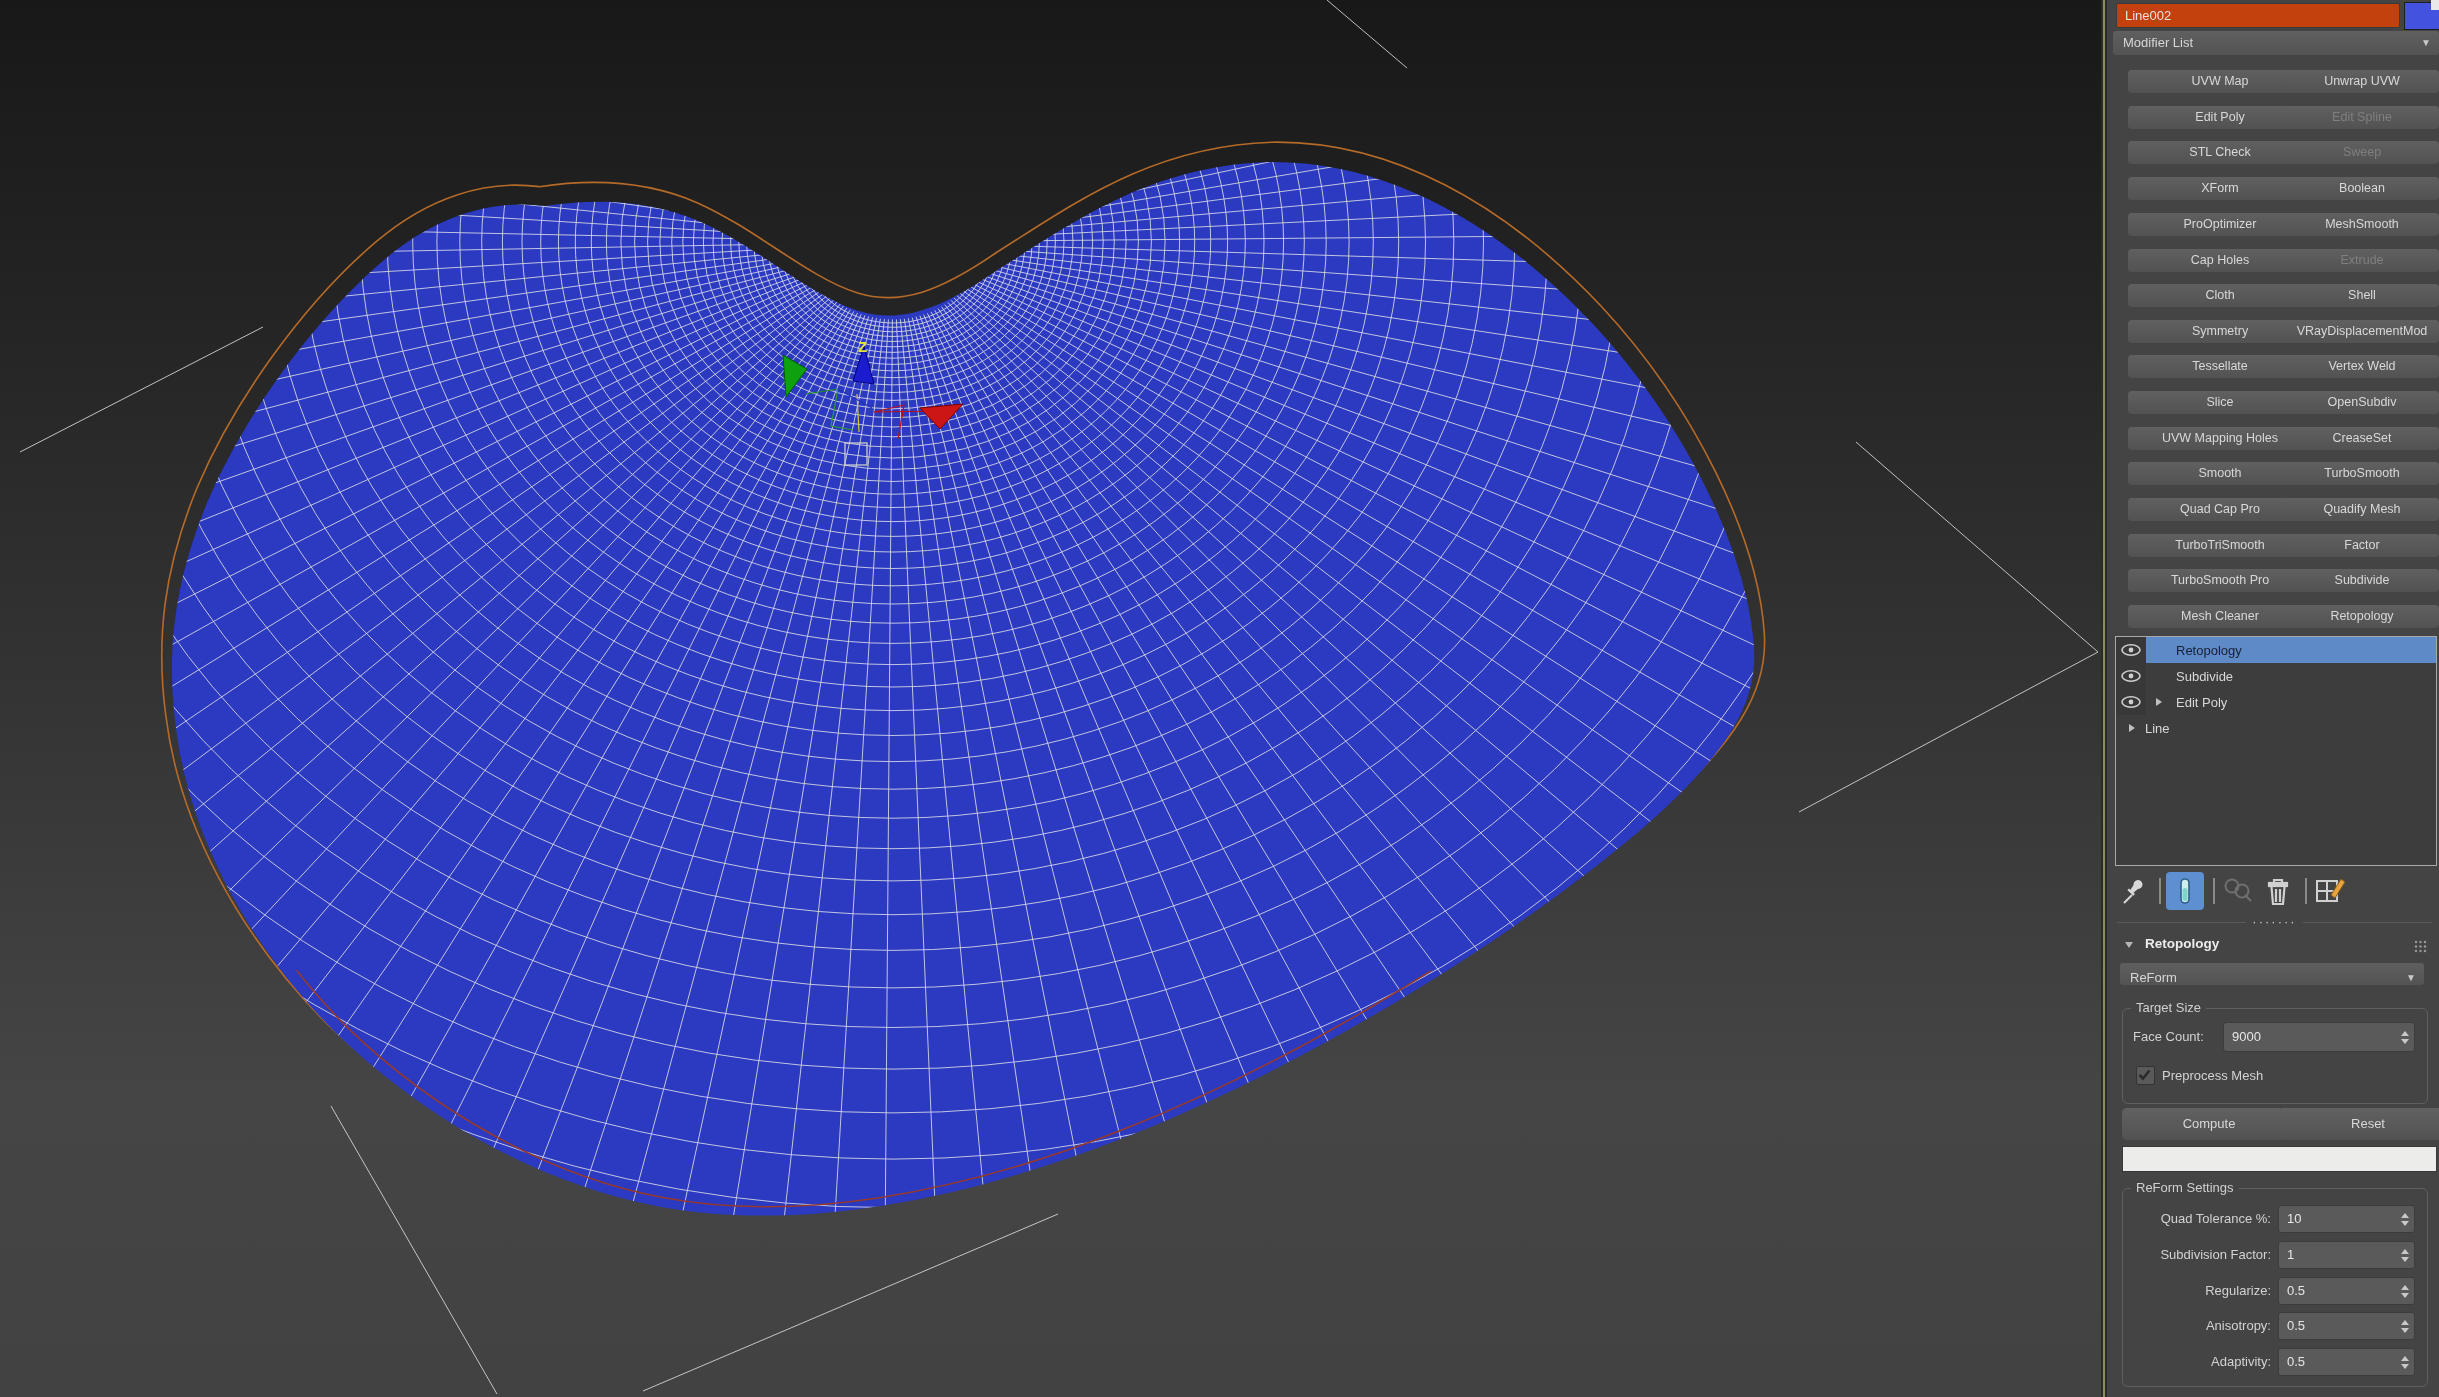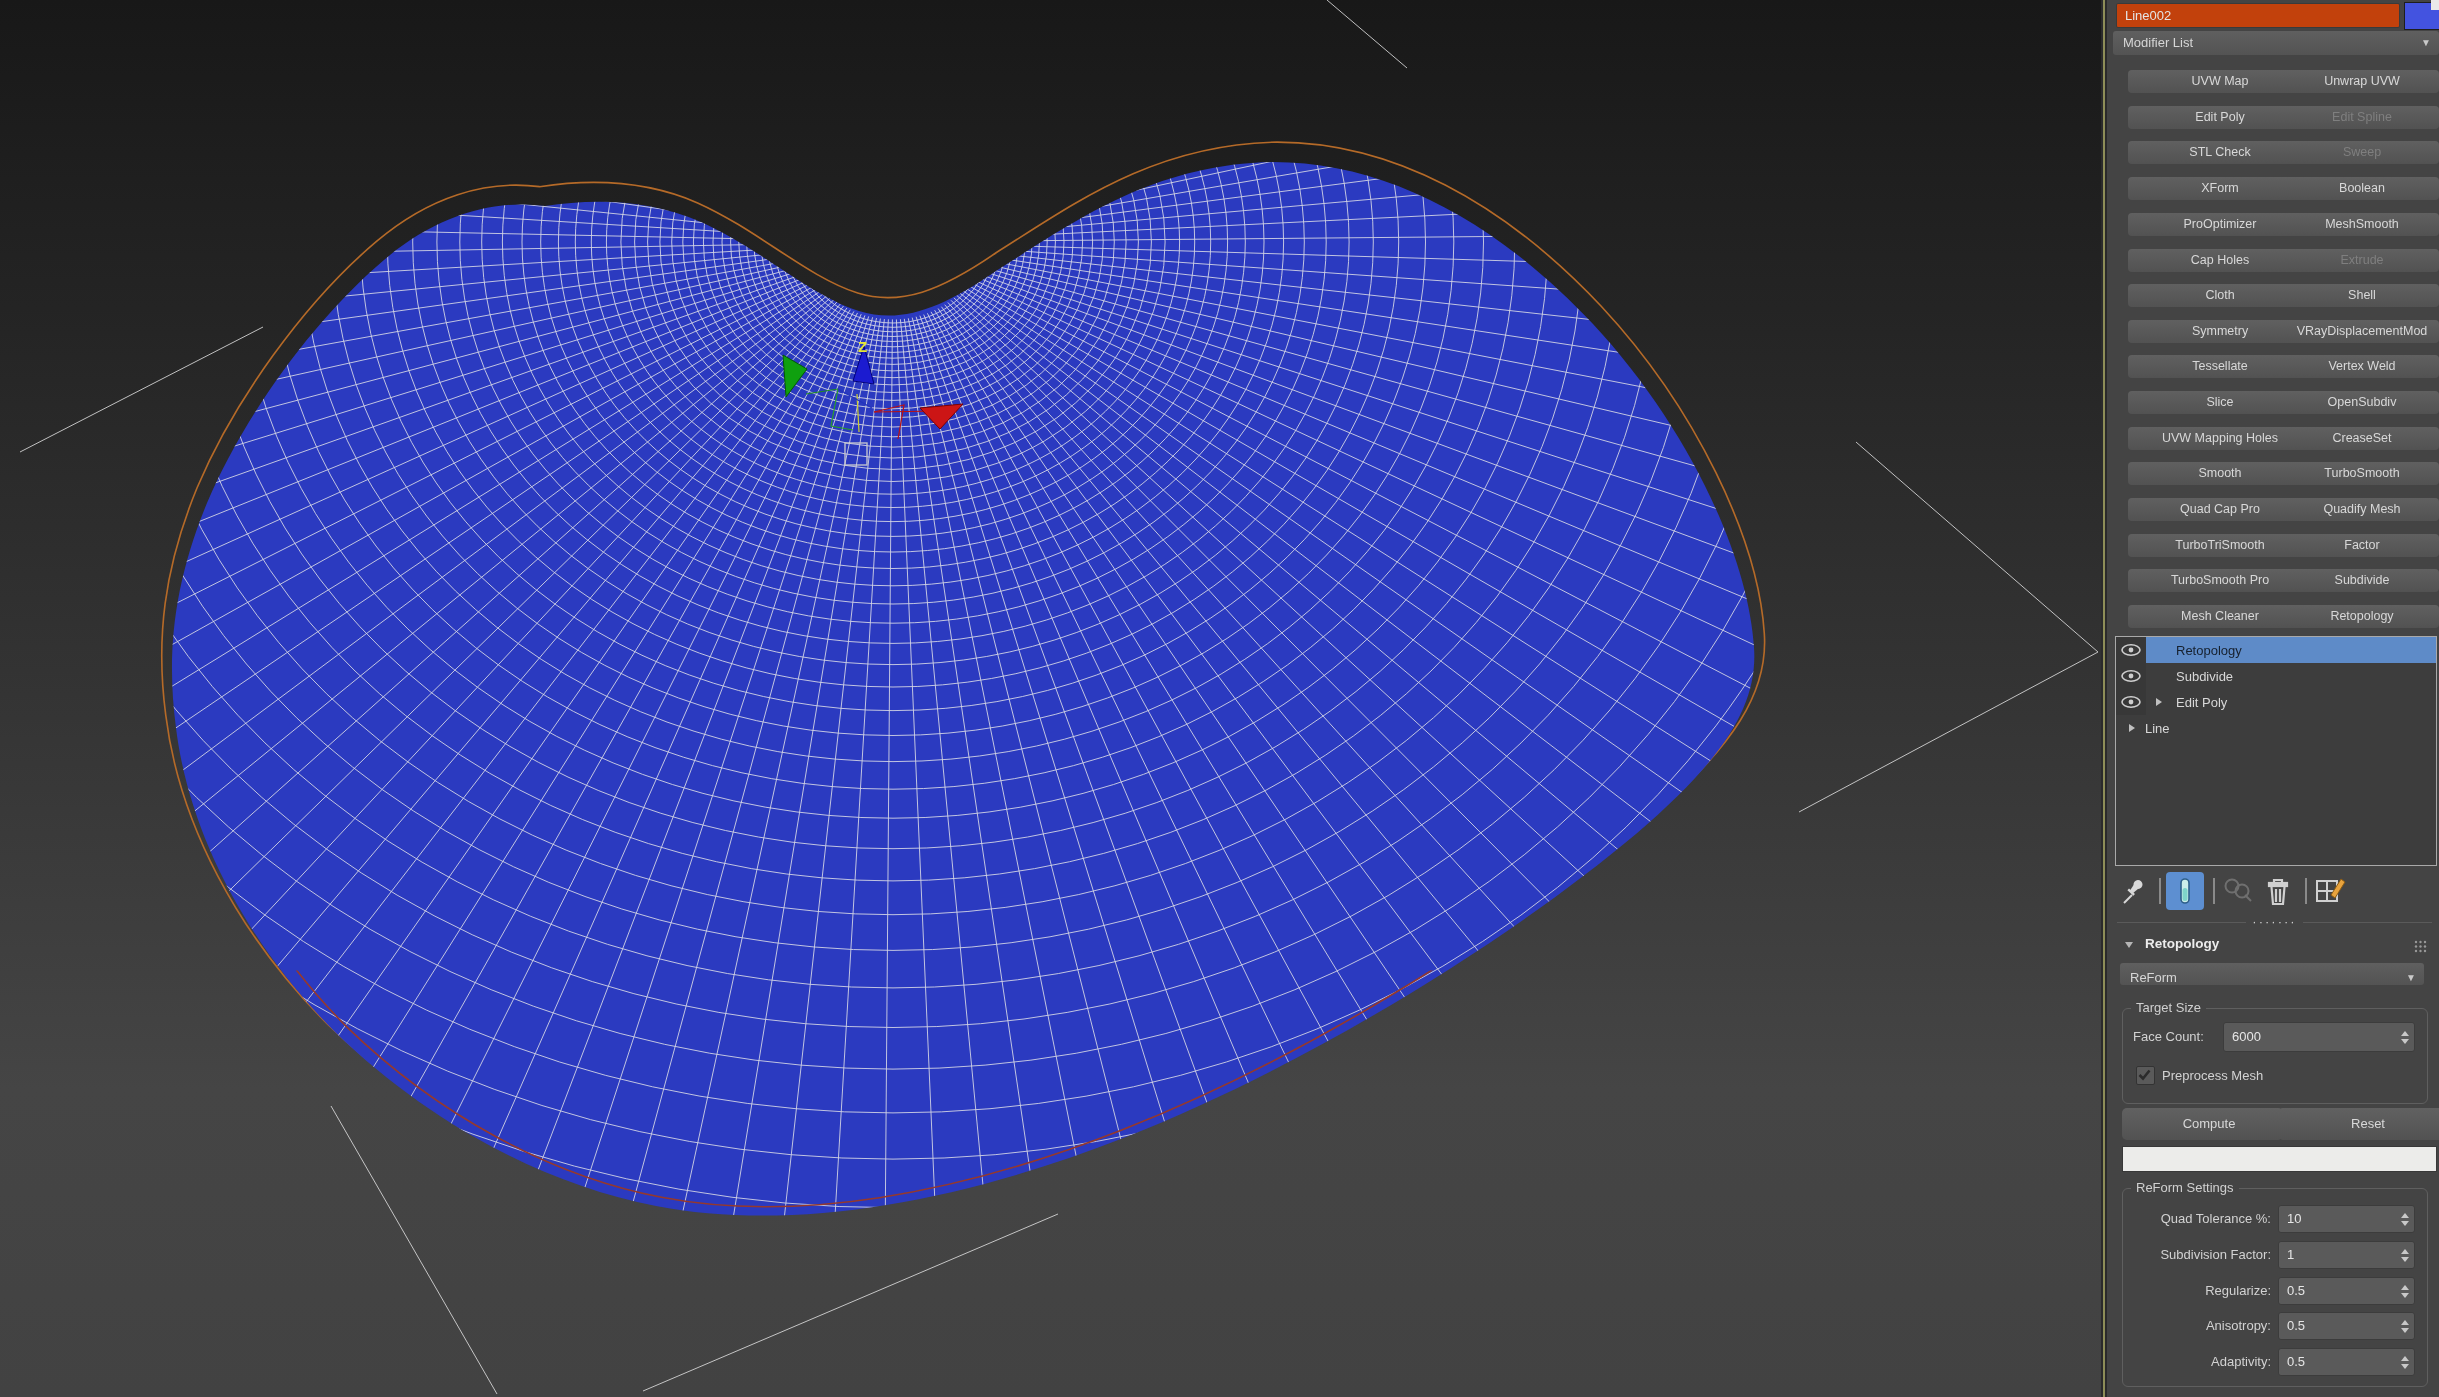--- a/index.html
+++ b/index.html
@@ -417,21 +417,21 @@
 
   <div class="dd abs" style="left:13px;top:963px;width:304px;height:22px;line-height:30px;">
     <span>ReForm</span>
     <span class="arr" style="line-height:30px">▼</span>
   </div>
 
   <div class="group" style="left:15px;top:1008px;width:304px;height:94px;"></div>
   <div class="glabel" style="left:24px;top:1000px;">Target Size</div>
   <div class="abs" style="left:26px;top:1029px;color:#d2d2d2;">Face Count:</div>
   <div class="spin" style="left:116px;top:1022px;width:192px;height:30px;line-height:28px;">
-    <span>6000</span>
+    <span>9000</span>
     <span class="arrs">
         <span class="up"></span>
         <span class="dn"></span>
       </span>
   </div>
   <div class="cb" style="left:29px;top:1066px;">
     <svg id="preprocess-check" width="15" height="15" viewBox="0 0 15 15">
         <polyline points="2.5,8 6,11.5 12.5,3.5" fill="none" stroke="#2b2b2b" stroke-width="2.6"></polyline>
       </svg>
   </div>

